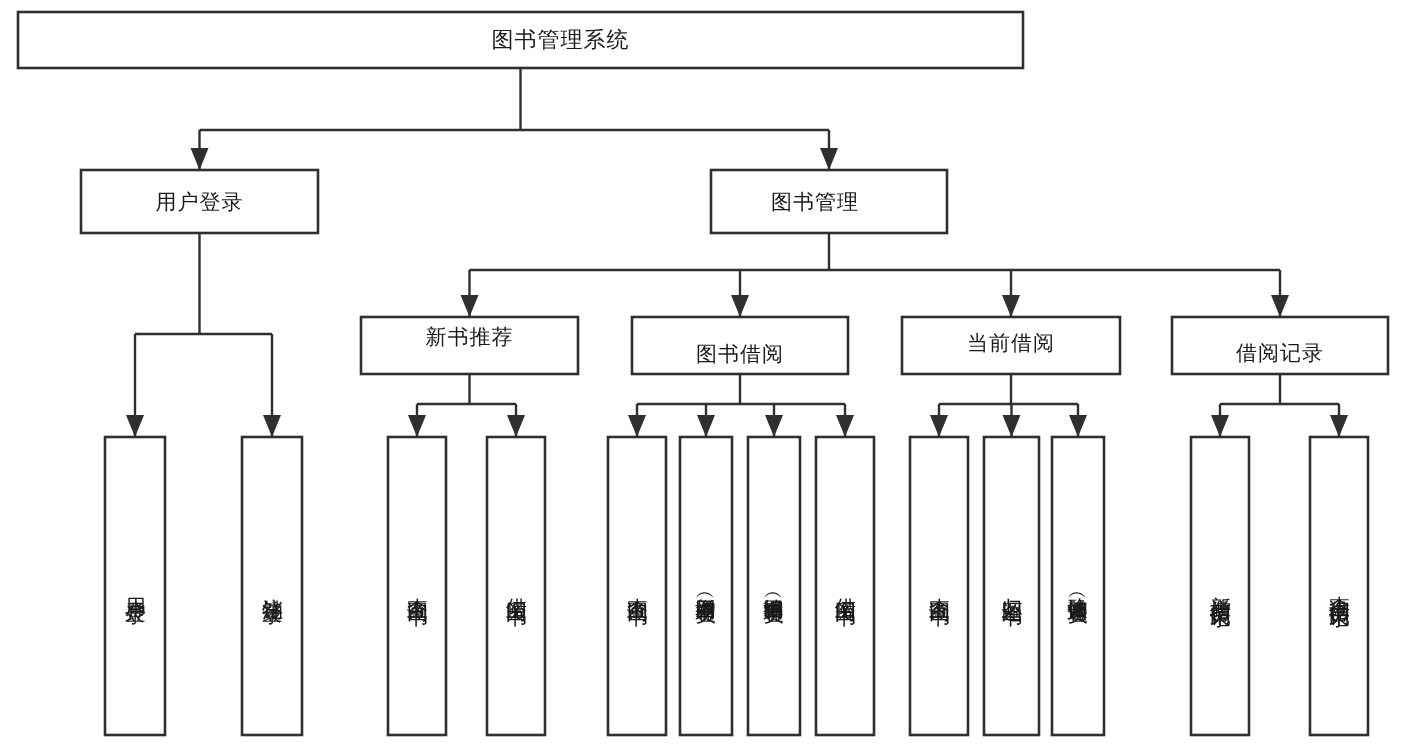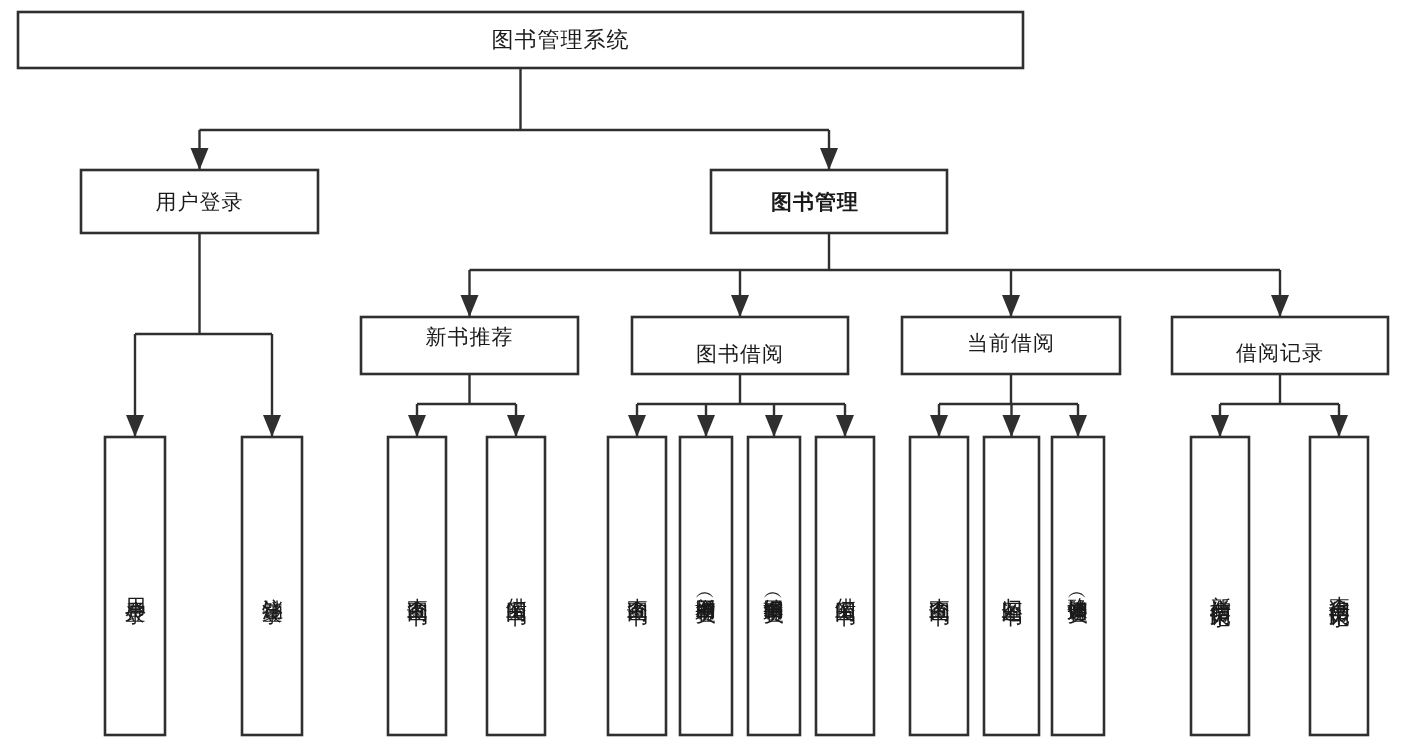--- a/index.html
+++ b/index.html
@@ -153,21 +153,21 @@
         <rect x="1310" y="437" width="58" height="298" class="node-box"></rect>
       </g>
   </svg>
   <div id="label-layer">
       <div class="vlabel-wrap" style="position: absolute; left: 18px; top: 12px; width: 1005px; height: 56px; margin-left: 40px;">
         <div style="font-family: &quot;DejaVu Sans&quot;, &quot;Liberation Sans&quot;, sans-serif; font-size: 22px; color: rgb(26, 26, 26); letter-spacing: 1px; white-space: nowrap;">图书管理系统</div>
       </div>
       <div class="vlabel-wrap" style="position: absolute; left: 81px; top: 170px; width: 237px; height: 63px;">
         <div style="font-family: &quot;DejaVu Sans&quot;, &quot;Liberation Sans&quot;, sans-serif; font-size: 21px; color: rgb(26, 26, 26); letter-spacing: 1px; white-space: nowrap;">用户登录</div>
       </div>
-      <div class="vlabel-wrap" style="position: absolute; left: 711px; top: 170px; width: 208px; height: 63px; font-weight: bold;">
+      <div class="vlabel-wrap" style="position: absolute; left: 711px; top: 170px; width: 208px; height: 63px;">
         <div style="font-family: &quot;DejaVu Sans&quot;, &quot;Liberation Sans&quot;, sans-serif; font-size: 21px; color: rgb(26, 26, 26); letter-spacing: 1px; white-space: nowrap;">图书管理</div>
       </div>
       <div class="vlabel-wrap" style="position: absolute; left: 105px; top: 437px; width: 60px; height: 298px;">
         <div class="vlabel-text">用户登录</div>
       </div>
       <div class="vlabel-wrap" style="position: absolute; left: 242px; top: 437px; width: 60px; height: 298px;">
         <div class="vlabel-text">注销登录</div>
       </div>
       <div class="vlabel-wrap" style="position: absolute; left: 361px; top: 308px; width: 217px; height: 57px;">
         <div style="font-family: &quot;DejaVu Sans&quot;, &quot;Liberation Sans&quot;, sans-serif; font-size: 21px; color: rgb(26, 26, 26); letter-spacing: 1px; white-space: nowrap;">新书推荐</div>

